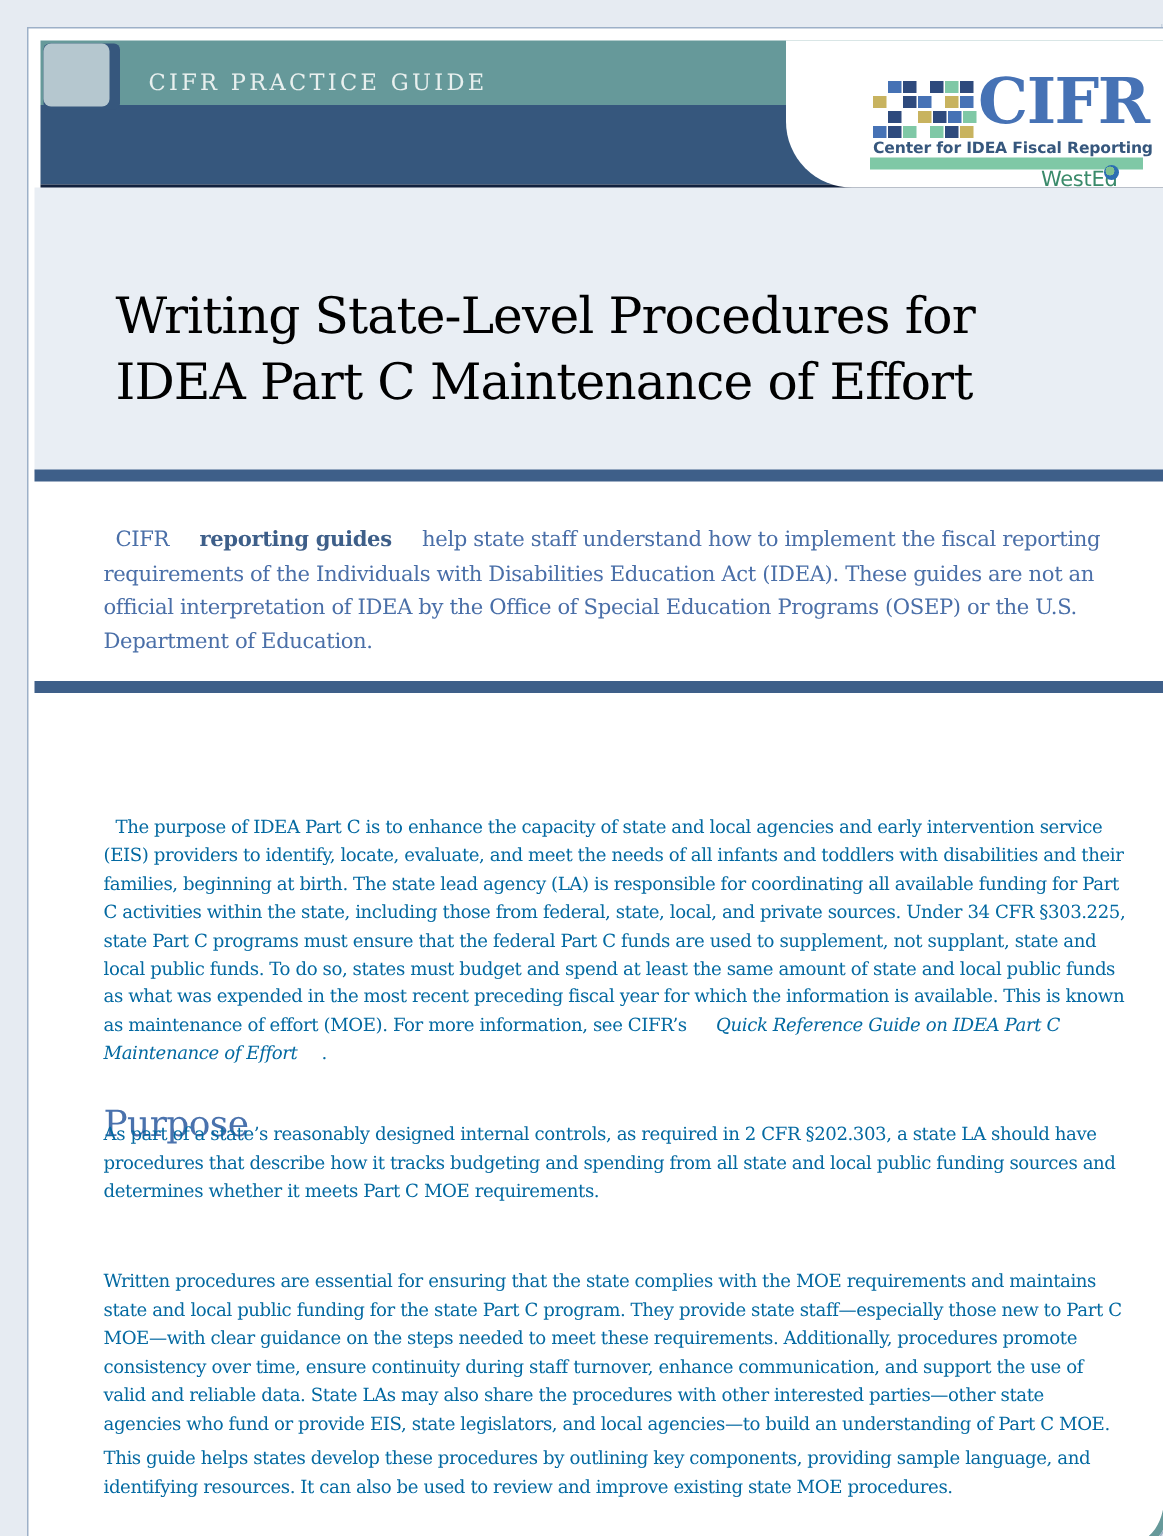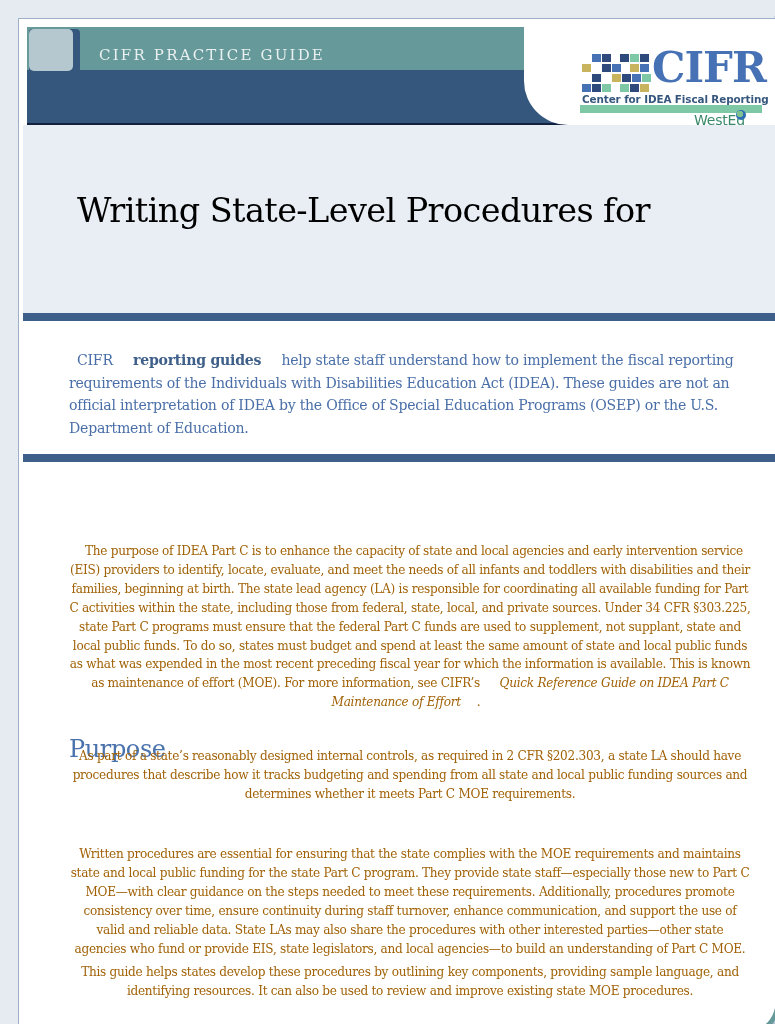--- a/index.html
+++ b/index.html
@@ -82,22 +82,22 @@
       font-family: "DejaVu Serif", serif;
     }
     .intro b { color: #3e5f89; }
 
     
     .section-heading {
       position: absolute; left: 42px; color: #4a72ad; font-size: 24px; font-weight: normal;
       font-family: "DejaVu Serif", serif; letter-spacing: -0.4px;
     }
     .para {
-      position: absolute; left: 42px; width: 690px; color: #a16207; font-size: 12.1px;
-      line-height: 18.9px; letter-spacing: -0.28px; font-family: "DejaVu Serif", serif; text-align: center;
+      position: absolute; left: 42px; width: 690px; color: #0369a1; font-size: 12.1px;
+      line-height: 18.9px; letter-spacing: -0.28px; font-family: "DejaVu Serif", serif;
     }
     .para i { font-style: italic; }
 
     
     .corner {
       position: absolute; right: -1px; bottom: -1px; width: 30px; height: 30px;
       background: #66999a; clip-path: path("M30 0 L30 30 L0 30 Q27 27 30 0 Z");
     }
     .page-num {
       position: absolute; right: 6px; bottom: 2px; color: #ffffff; font-size: 9px;
@@ -151,20 +151,21 @@
       <div class="logo-sub">Center for IDEA Fiscal Reporting</div>
       <div class="logo-rule"></div>
       <div class="logo-wested">WestEd</div>
       <div class="logo-globe"></div>
     </div>
   </div>
 
   <div class="title-band">
     <h1 class="title">
       <span>Writing State-Level Procedures for</span><br>
+      <span>IDEA Part C Maintenance of Effort</span>
     </h1>
   </div>
   <div class="band-line" style="top:290px"></div>
 
   <p class="intro"><span>CIFR </span><b>reporting guides</b><span> help state staff understand how to implement the fiscal reporting requirements of the Individuals with Disabilities Education Act (IDEA). These guides are not an official interpretation of IDEA by the Office of Special Education Programs (OSEP) or the U.S. Department of Education.</span></p>
 
   <div class="band-line" style="top:431px"></div>
 
   <p class="para" style="top:515px"><span>The purpose of IDEA Part C is to enhance the capacity of state and local agencies and early intervention service (EIS) providers to identify, locate, evaluate, and meet the needs of all infants and toddlers with disabilities and their families, beginning at birth. The state lead agency (LA) is responsible for coordinating all available funding for Part C activities within the state, including those from federal, state, local, and private sources. Under 34 CFR §303.225, state Part C programs must ensure that the federal Part C funds are used to supplement, not supplant, state and local public funds. To do so, states must budget and spend at least the same amount of state and local public funds as what was expended in the most recent preceding fiscal year for which the information is available. This is known as maintenance of effort (MOE). For more information, see CIFR’s </span><i>Quick Reference Guide on IDEA Part C Maintenance of Effort</i><span>.</span></p>
 

